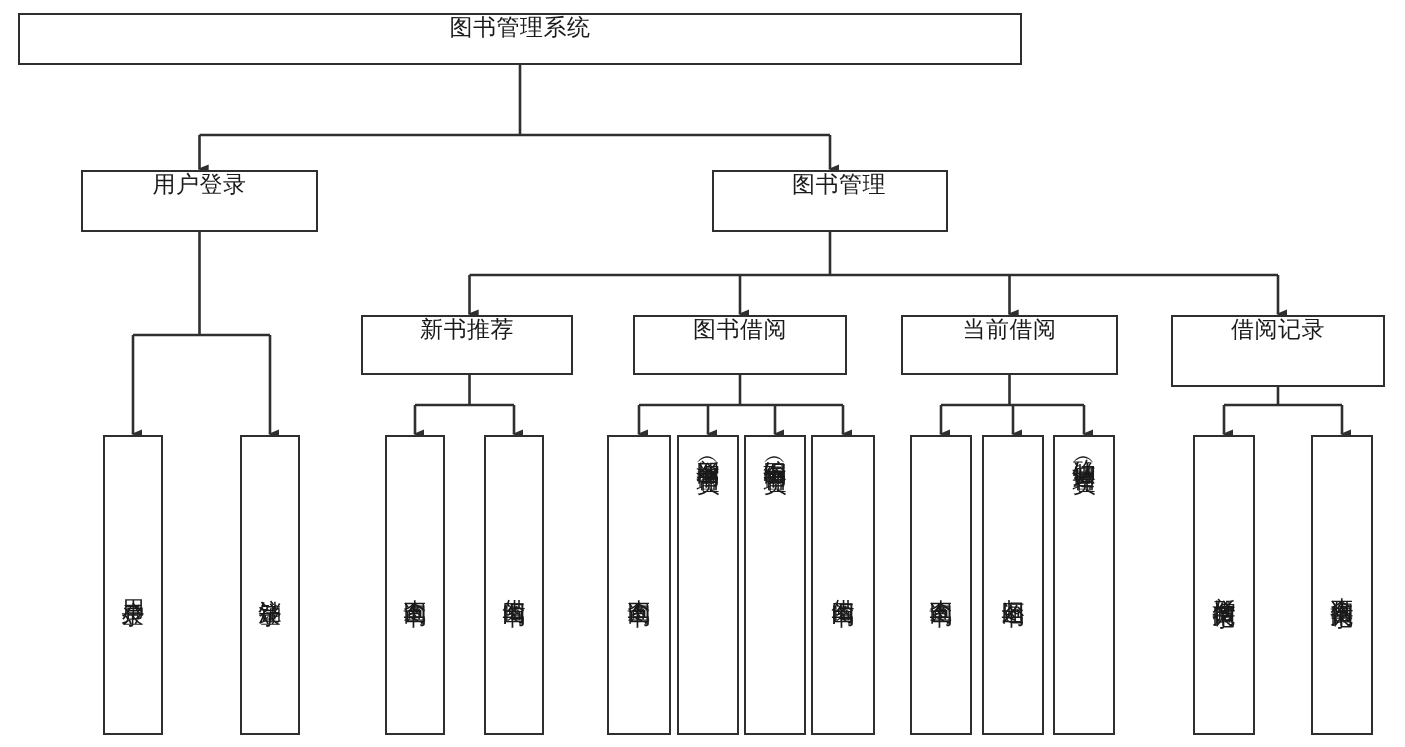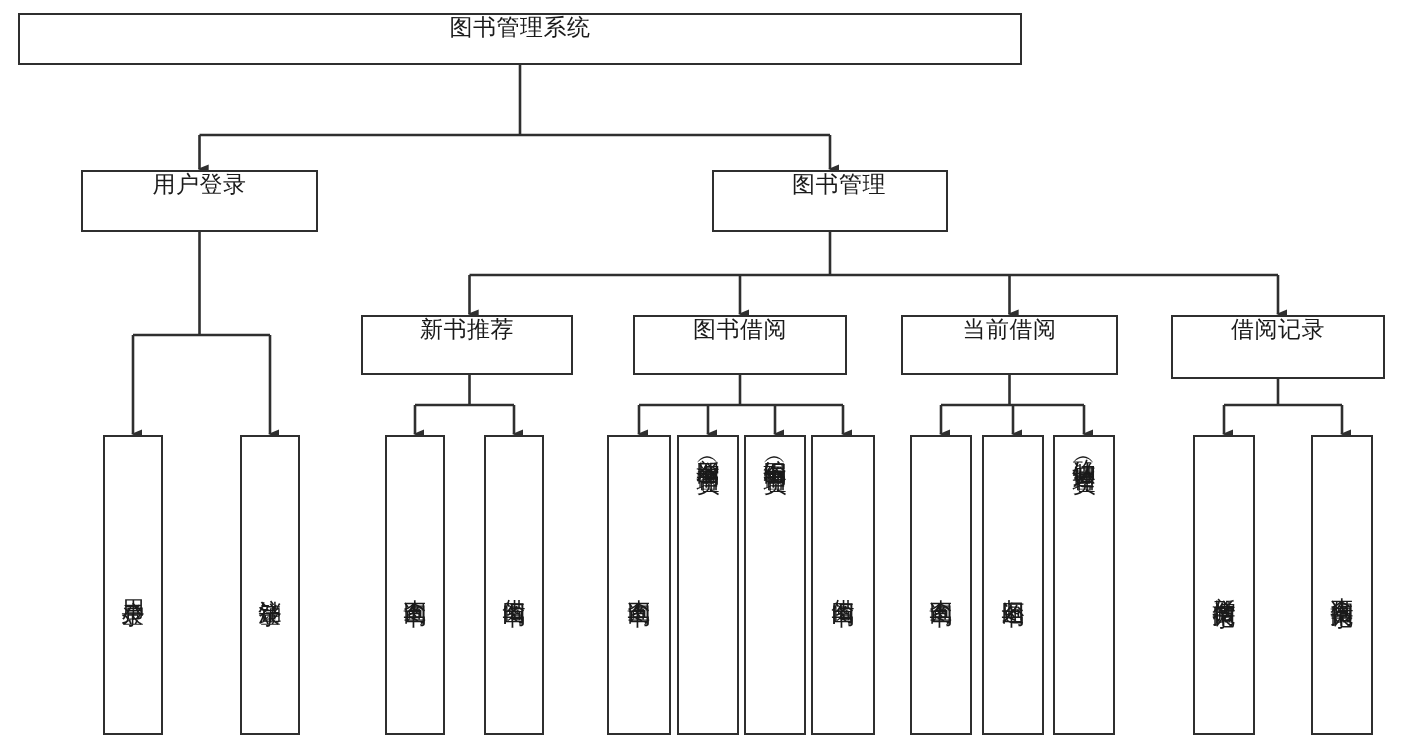--- a/index.html
+++ b/index.html
@@ -105,21 +105,21 @@
       </div>
       <div class="node horiz" style="left: 361px; top: 315px; width: 212px; height: 60px;">
         <span class="label">新书推荐</span>
       </div>
       <div class="node horiz" style="left: 633px; top: 315px; width: 214px; height: 60px;">
         <span class="label">图书借阅</span>
       </div>
       <div class="node horiz" style="left: 901px; top: 315px; width: 217px; height: 60px;">
         <span class="label">当前借阅</span>
       </div>
-      <div class="node horiz" style="left: 1171px; top: 315px; width: 214px; height: 64px;">
+      <div class="node horiz" style="left: 1171px; top: 315px; width: 214px; height: 72px;">
         <span class="label">借阅记录</span>
       </div>
       <div class="node vert center" style="left: 103px; top: 435px; width: 60px; height: 300px;">
         <span class="label">用户登录</span>
       </div>
       <div class="node vert center" style="left: 240px; top: 435px; width: 60px; height: 300px;">
         <span class="label">注销登录</span>
       </div>
       <div class="node vert center" style="left: 385px; top: 435px; width: 60px; height: 300px;">
         <span class="label">查询图书</span>

